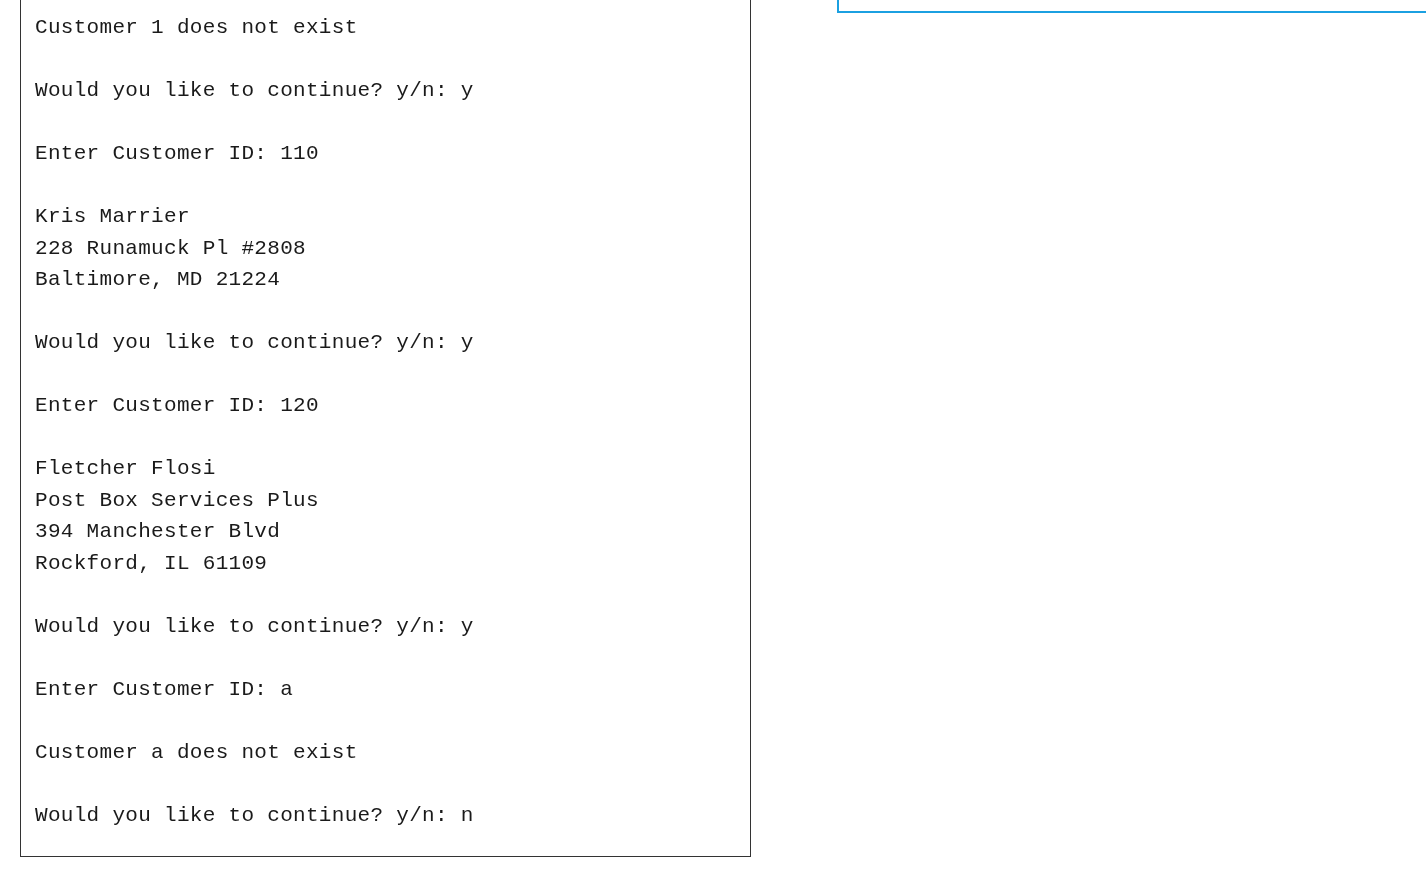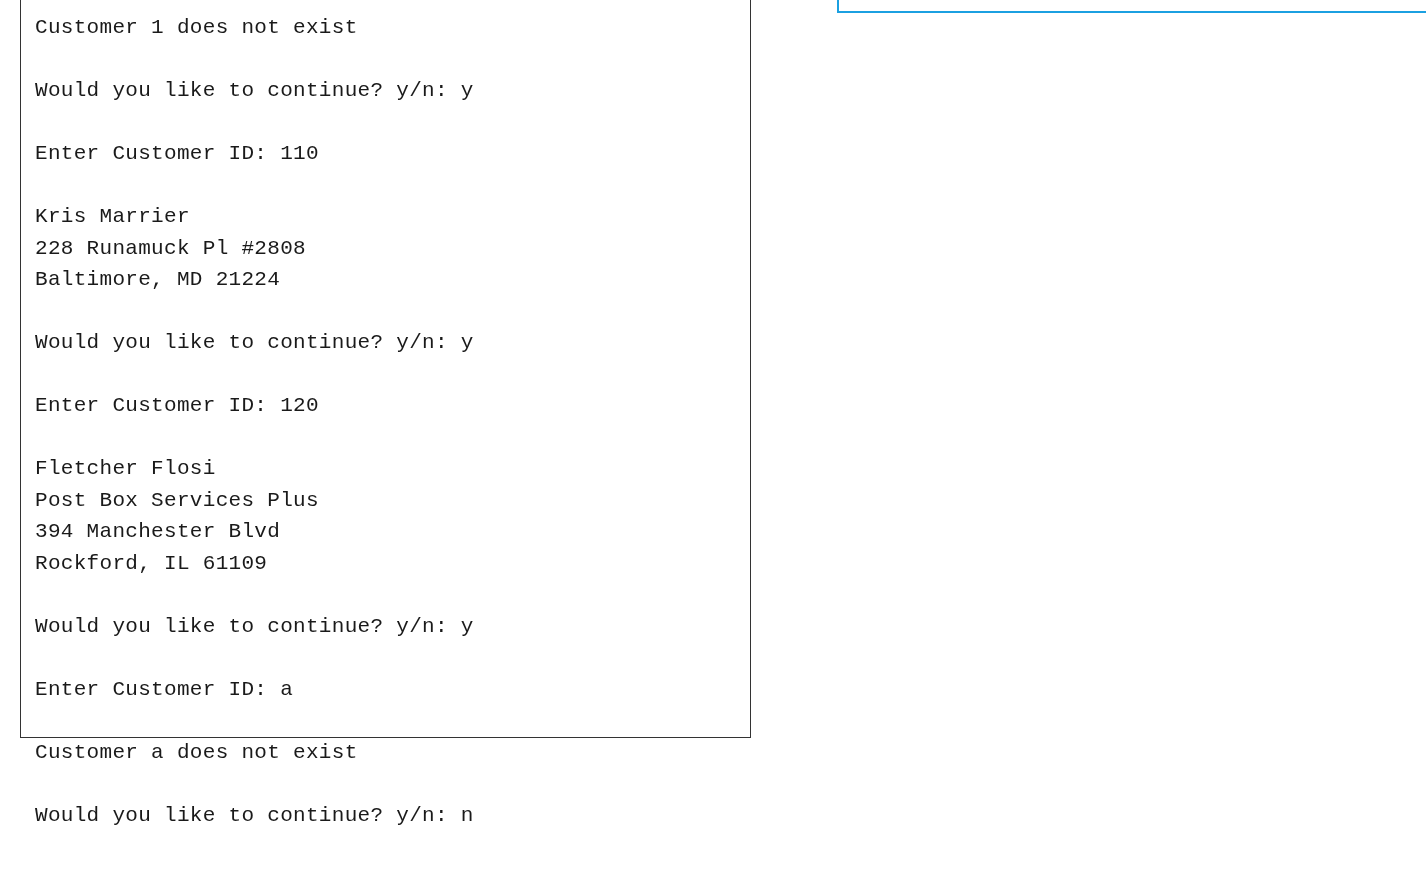--- a/index.html
+++ b/index.html
@@ -13,21 +13,21 @@
       background: white;
       font-family: 'Consolas', 'Courier New', monospace;
       position: relative;
       overflow: hidden;
     }
     .console-output {
       position: absolute;
       top: 0;
       left: 20px;
       width: 731px;
-      height: 738px;
+      height: 857px;
       border: 1px solid #333;
       border-top: none;
       padding: 12px 14px;
       font-size: 21px;
       line-height: 31.5px;
       color: #1a1a1a;
       white-space: pre-wrap;
       font-family: 'Consolas', 'Courier New', monospace;
       letter-spacing: 0.3px;
     }

